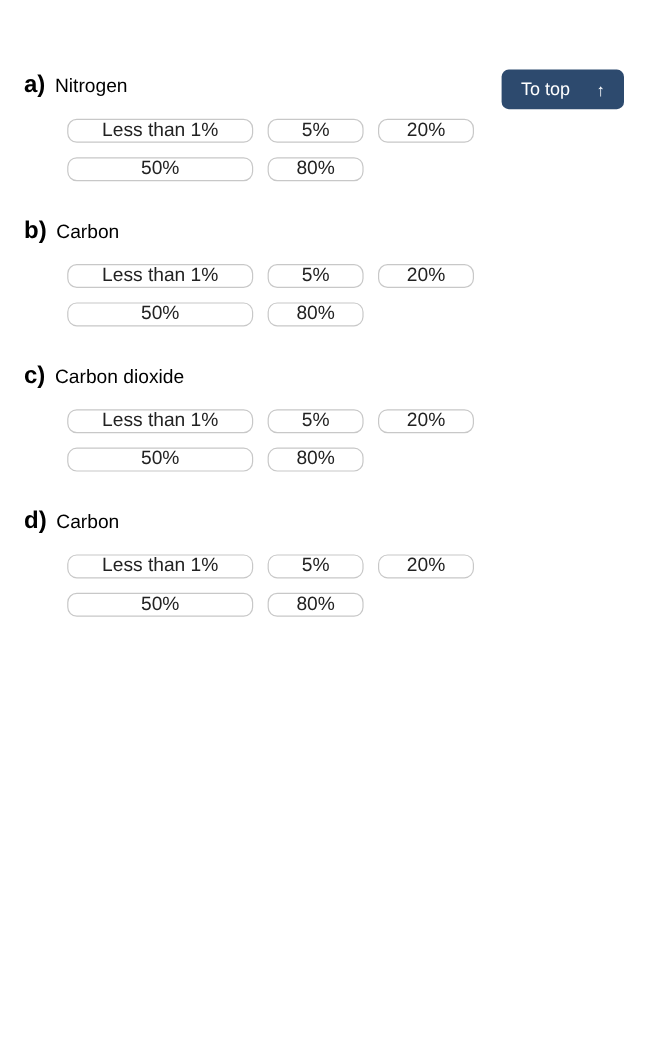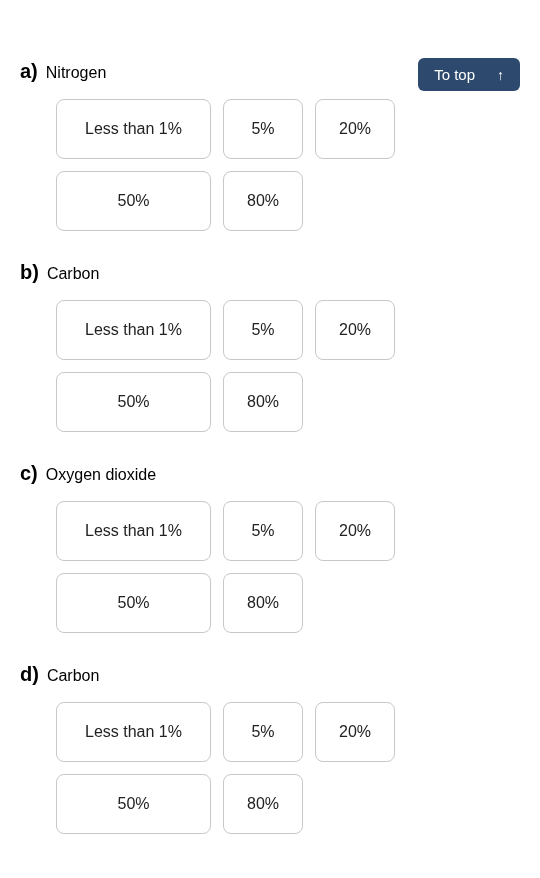--- a/index.html
+++ b/index.html
@@ -68,21 +68,21 @@
     .options-row {
       display: flex;
       gap: 12px;
       margin-bottom: 12px;
     }
 
     .option-btn {
       border: 1.5px solid #c8c8c8;
       border-radius: 8px;
       background: #fff;
-      padding: 20px 16px;
+      padding: 0 16px;
       font-size: 16px;
       cursor: pointer;
       color: #222;
       min-width: 80px;
       text-align: center;
     }
 
     .option-btn.wide {
       min-width: 155px;
     }
@@ -130,21 +130,21 @@
         </div>
         <div class="options-row">
           <button class="option-btn wide">50%</button>
           <button class="option-btn">80%</button>
         </div>
       </div>
     </div>
     <div class="section">
       <div class="section-header">
         <span class="section-label">c)</span>
-        <span class="section-title">Oxygen dioxide</span>
+        <span class="section-title">Carbon dioxide</span>
       </div>
       <div class="options-grid">
         <div class="options-row">
           <button class="option-btn wide">Less than 1%</button>
           <button class="option-btn">5%</button>
           <button class="option-btn">20%</button>
         </div>
         <div class="options-row">
           <button class="option-btn wide">50%</button>
           <button class="option-btn">80%</button>

